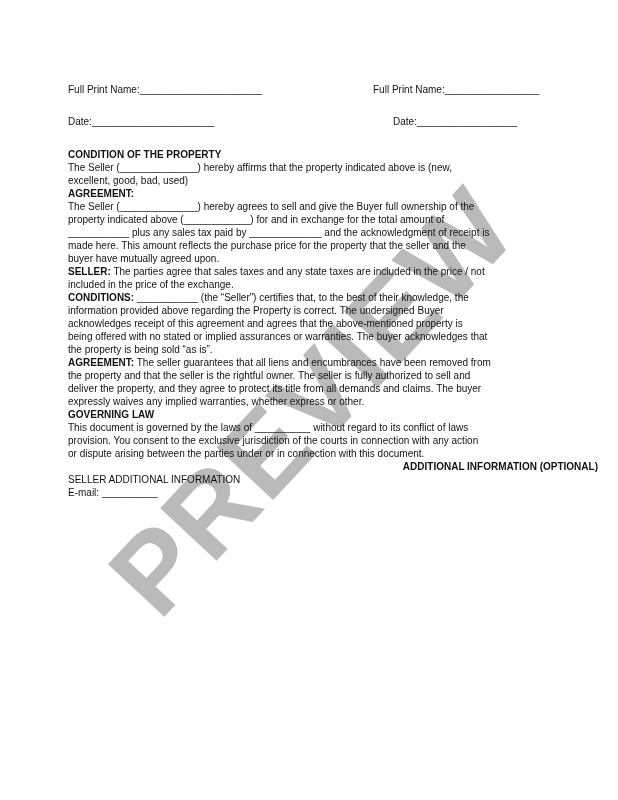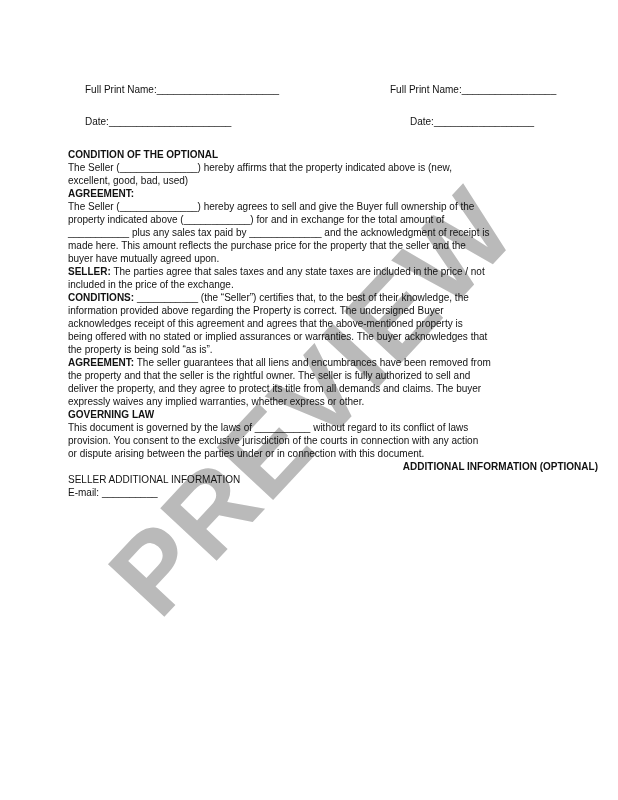--- a/index.html
+++ b/index.html
@@ -34,21 +34,21 @@
   }
   .content p, .content h3 {
     margin: 0;
     padding: 0;
     font-size: 10px;
     line-height: 13px;
     white-space: pre-line;
   }
   .content h3 { font-weight: bold; }
   .sig-row { display: flex; }
-  .sig-row .cell-left { width: 276px; margin-left: 17px; }
+  .sig-row .cell-left { width: 276px; }
   .sig-row .cell-right { flex: 1; padding-left: 29px; }
   .mb-name-row   { margin-bottom: 19px; }
   .mb-date-row   { margin-bottom: 20px; gap: 20px; }
   .mb-h-cond     { margin-bottom: 13px; }
   .mb-p-cond     { margin-bottom: 27px; }
   .mb-h-agr      { margin-bottom: 10px; }
   .mb-p-agr      { margin-bottom: 18px; }
   .mb-p-tax      { margin-bottom: 24px; }
   .mb-p-conds    { margin-bottom: 24px; }
   .mb-p-warr     { margin-bottom: 21px; }
@@ -69,21 +69,21 @@
     <div class="sig-row mb-name-row">
       <p class="cell-left">Full Print Name:______________________</p>
       <p class="cell-right">Full Print Name:_________________</p>
     </div>
 
     <div class="sig-row mb-date-row">
       <p class="cell-left">Date:______________________</p>
       <p class="cell-right">Date:__________________</p>
     </div>
 
-    <h3 class="mb-h-cond">CONDITION OF THE OPTIONAL</h3>
+    <h3 class="mb-h-cond">CONDITION OF THE PROPERTY</h3>
     <p class="mb-p-cond">The Seller (______________) hereby affirms that the property indicated above is (new,
 excellent, good, bad, used)</p>
 
     <h3 class="mb-h-agr">AGREEMENT:</h3>
     <p class="mb-p-agr">The Seller (______________) hereby agrees to sell and give the Buyer full ownership of the
 property indicated above (____________) for and in exchange for the total amount of
 ___________ plus any sales tax paid by _____________ and the acknowledgment of receipt is
 made here. This amount reflects the purchase price for the property that the seller and the
 buyer have mutually agreed upon.</p>
 

